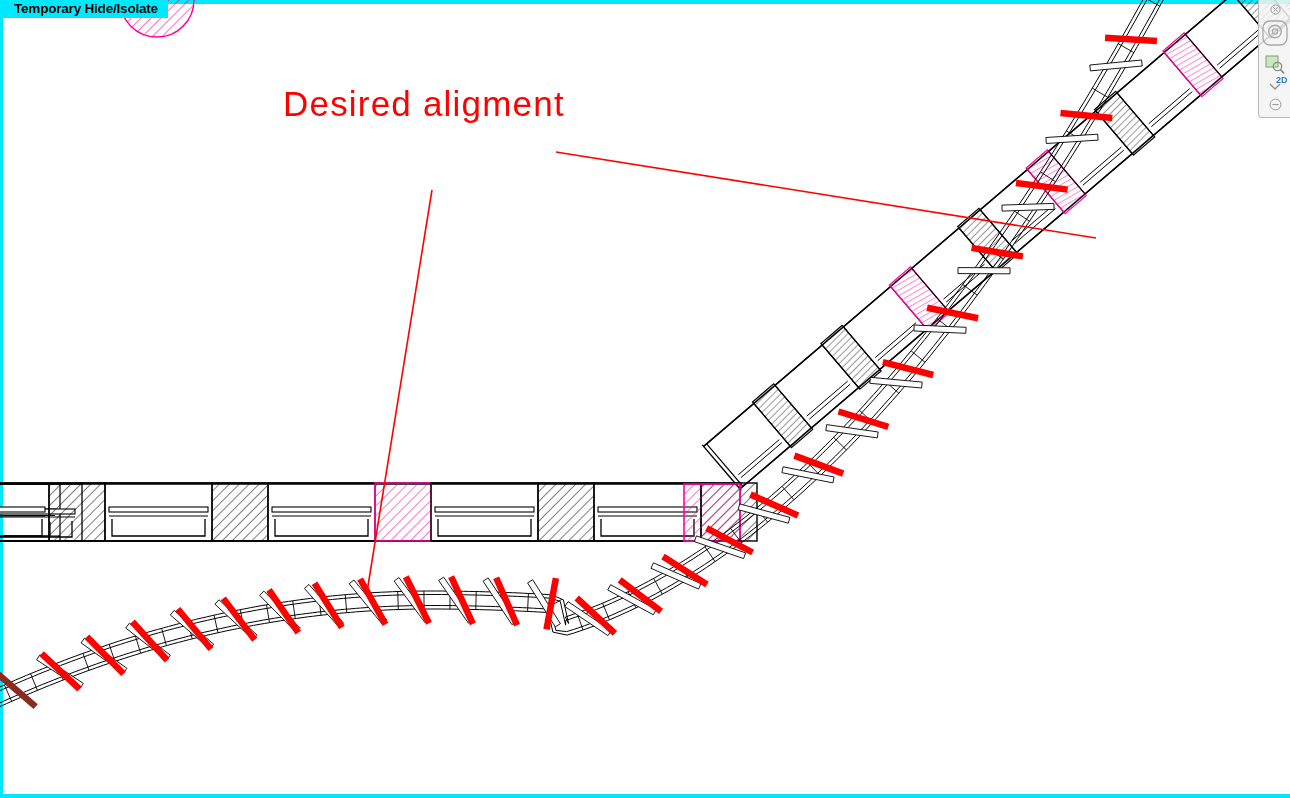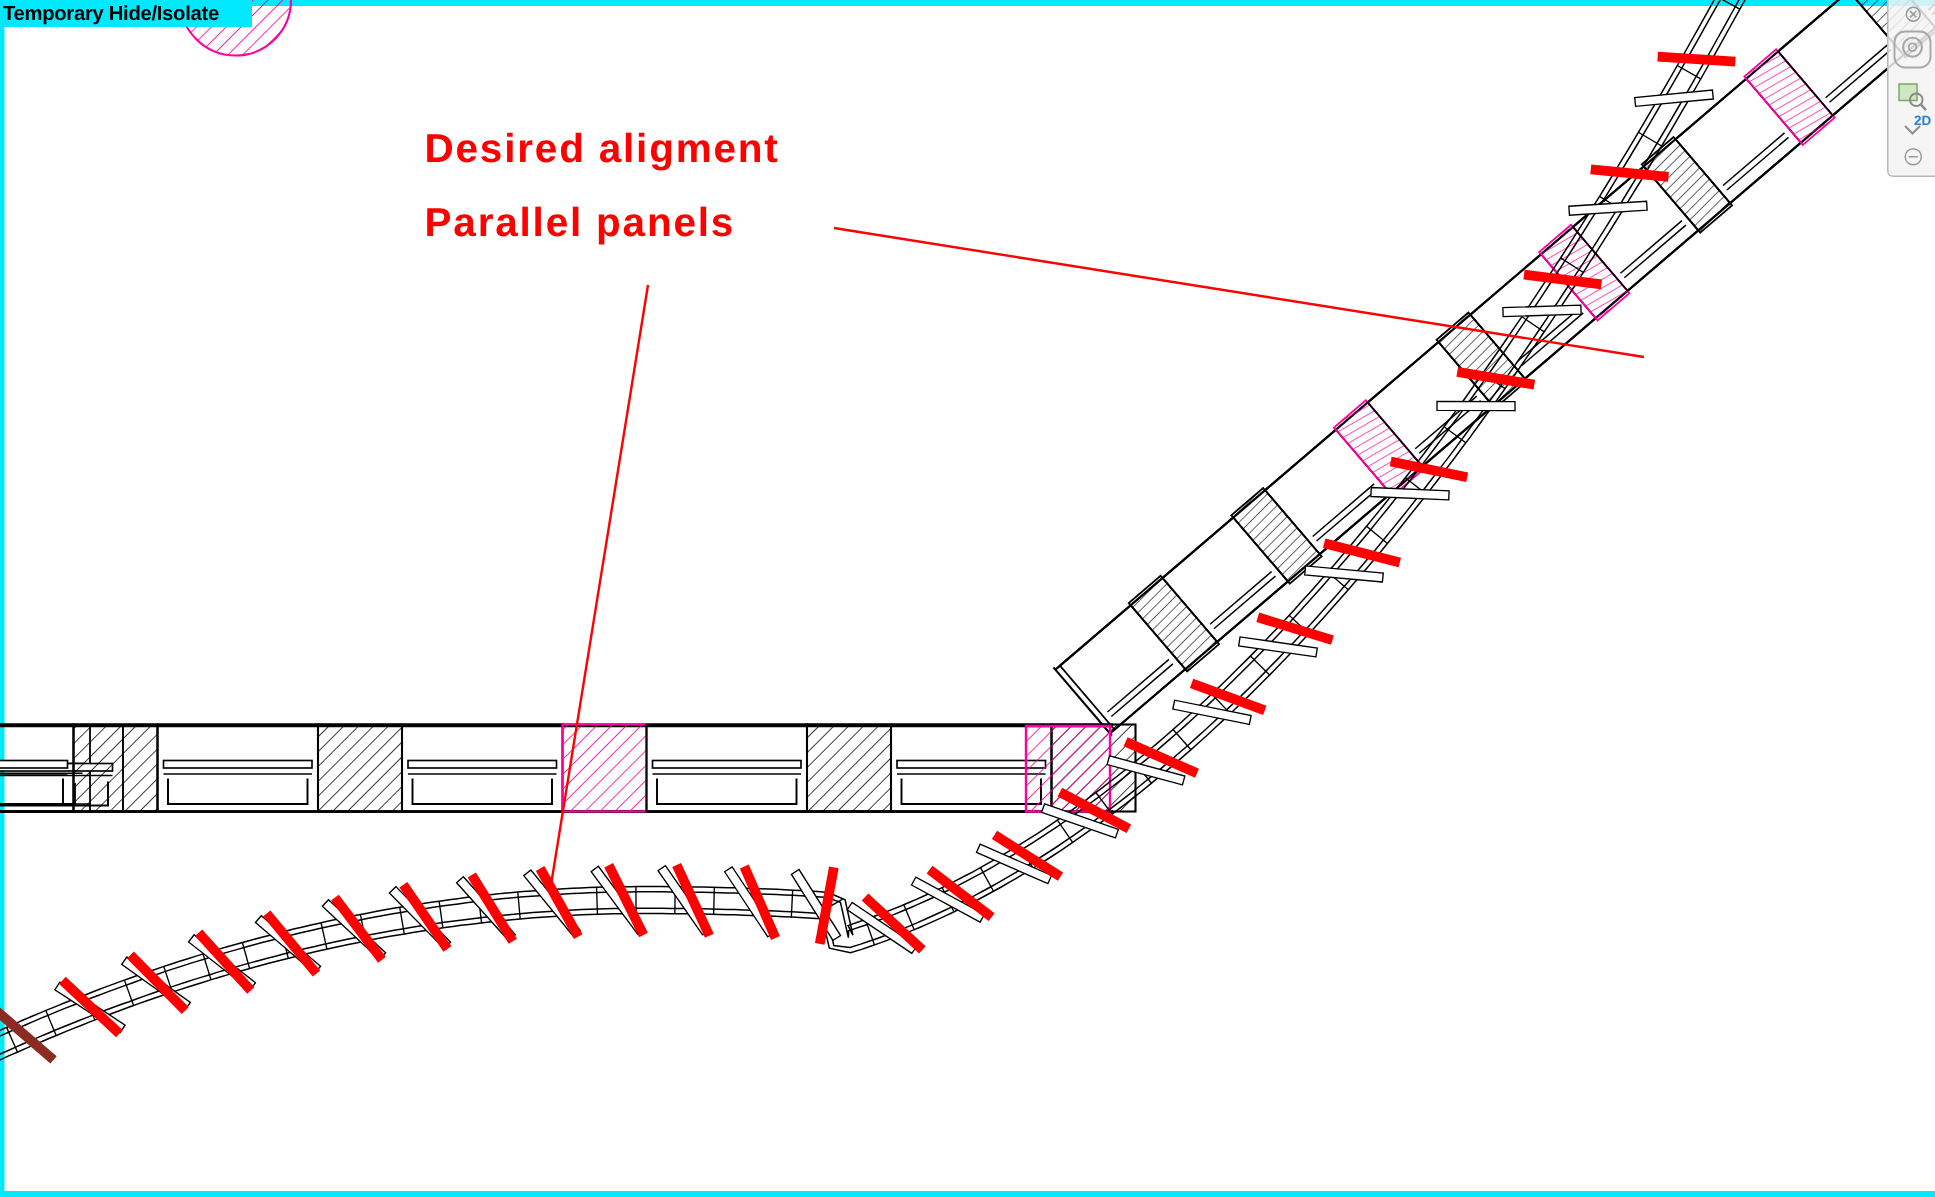--- a/index.html
+++ b/index.html
@@ -7,21 +7,21 @@
        font-family:"Liberation Sans", sans-serif;}
   #stage{position:relative;width:1290px;height:798px;background:#fff;overflow:hidden;}
   #cad{position:absolute;left:0;top:0;width:1290px;height:798px;}
 
   
   #thi-banner{
     position:absolute;left:0;top:0;height:18px;width:168px;
     background:#00e8fb;color:#000;
     font-family:"Liberation Sans", sans-serif;
     font-size:13.5px;font-weight:bold;line-height:18px;
-    padding-left:2px;box-sizing:border-box;white-space:nowrap;
+    padding-left:14px;box-sizing:border-box;white-space:nowrap;
     letter-spacing:-0.2px;z-index:40;
   }
 
   
   #navbar-widget{
     position:absolute;right:0px;top:0px;width:32px;height:118px;
     background:rgba(243,243,243,0.86);
     border:1px solid #b9b9b9;border-top:none;border-right:none;
     border-radius:0 0 0 4px;
     box-sizing:border-box;z-index:50;
@@ -30,23 +30,23 @@
            align-items:center;justify-content:center;}
   #nav-close{top:2px;height:14px;}
   #nav-wheel{top:16px;height:34px;}
   #nav-zoom{top:50px;height:30px;}
   #nav-chevron{top:80px;height:14px;}
   #nav-minus{top:94px;height:20px;}
   .lbl2d{position:absolute;left:17px;top:32px;font-size:9px;font-weight:bold;
          color:#2a7fd4;font-family:"Liberation Sans", sans-serif;margin-top:43px;}
 
   
-  .annot{position:absolute;color:#fe0000;font-weight:bold;
+  .annot{position:absolute;color:#fe0000;font-weight:normal;
          font-family:"Liberation Sans", sans-serif;
-         font-size:27px;letter-spacing:1.2px;white-space:nowrap;z-index:30;}
+         font-size:35px;letter-spacing:1.2px;white-space:nowrap;z-index:30;}
   #annot-1{left:283px;top:84px;}
   #annot-2{left:283px;top:133px;}
 </style>
 </head>
 <body>
 
 <div id="stage">
 
   <svg id="cad" viewBox="0 0 1290 798">
     <defs>
@@ -338,21 +338,20 @@
         </g>
       </g>
 
     <g id="leaders">
         <line x1="432" y1="190" x2="367" y2="592" stroke="#fe0000" stroke-width="1.6"></line>
         <line x1="556" y1="152" x2="1096" y2="238" stroke="#fe0000" stroke-width="1.6"></line>
       </g>
   </svg>
 
   <div class="annot" id="annot-1">Desired aligment</div>
-  <div class="annot" id="annot-2">Parallel panels</div>
 
   <div id="thi-banner">Temporary Hide/Isolate</div>
 
   <div id="navbar-widget">
     <div class="nav-btn" id="nav-close">
       <svg width="11" height="11" viewBox="0 0 11 11">
         <circle cx="5.5" cy="5.5" r="4.6" fill="none" stroke="#9a9a9a" stroke-width="1"></circle>
         <line x1="3.4" y1="3.4" x2="7.6" y2="7.6" stroke="#9a9a9a" stroke-width="1"></line>
         <line x1="7.6" y1="3.4" x2="3.4" y2="7.6" stroke="#9a9a9a" stroke-width="1"></line>
       </svg>

